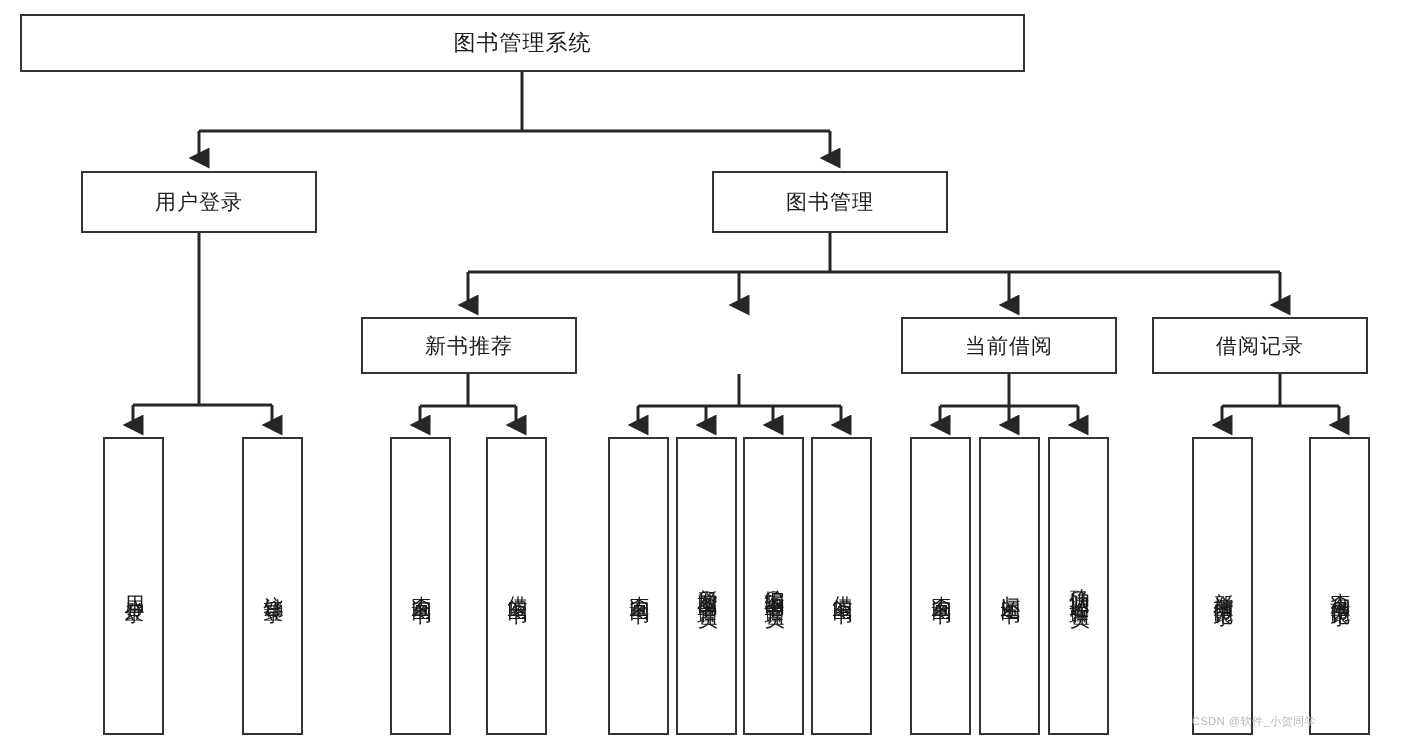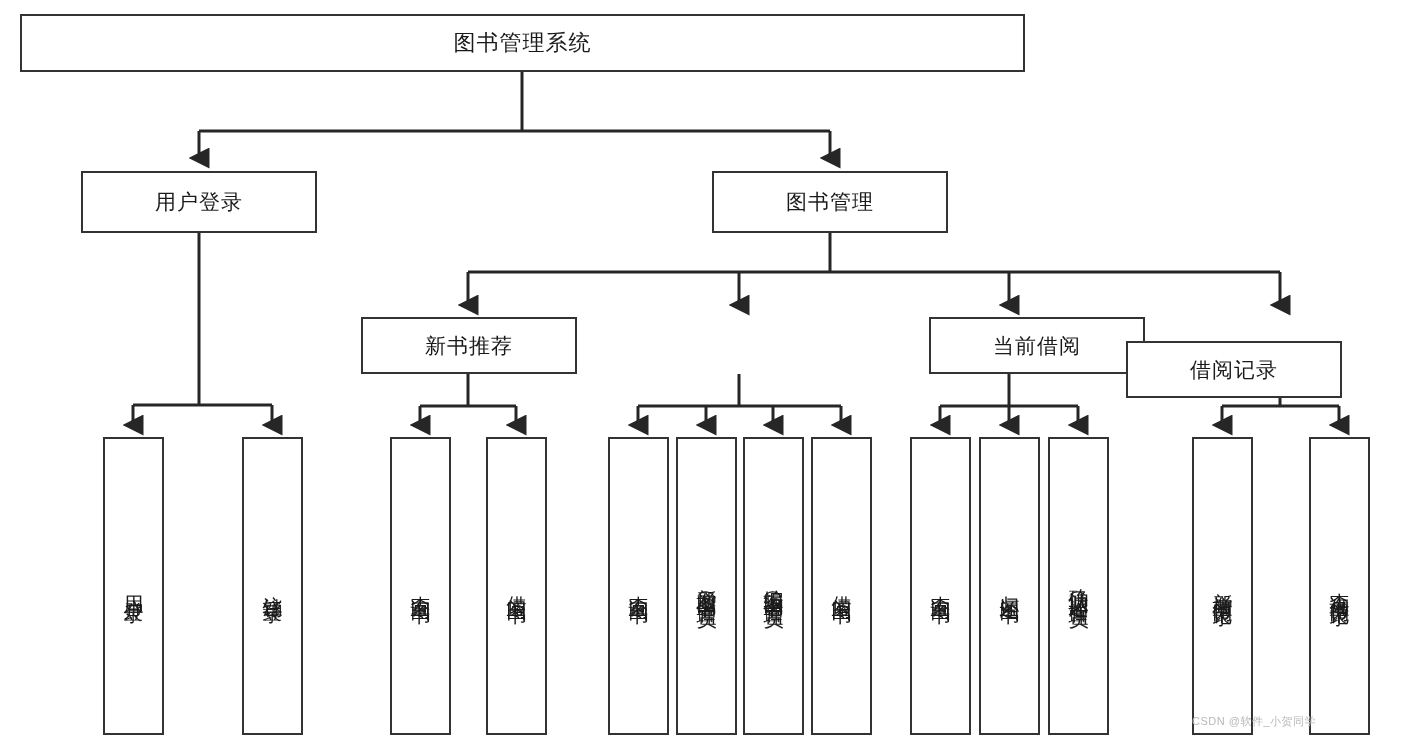--- a/index.html
+++ b/index.html
@@ -18,20 +18,21 @@
     position: relative;
     width: 1405px;
     height: 747px;
     background: #ffffff;
   }
   .layer {
     position: absolute;
     top: 0; left: 0;
     width: 1405px;
     height: 747px;
+    font-family: Liberation Mono, monospace;
   }
   .node {
     position: absolute;
     box-sizing: border-box;
     background: #ffffff;
     border: 2px solid #333333;
     display: flex;
     align-items: center;
     justify-content: center;
     color: #1a1a1a;
@@ -128,22 +129,22 @@
   </svg>
 
   <div class="layer">
 
     <div class="node horiz root" style="left:20px; top:14px; width:1005px; height:58px;">图书管理系统</div>
 
     <div class="node horiz" style="left:81px; top:171px; width:236px; height:62px;">用户登录</div>
     <div class="node horiz" style="left:361px; top:317px; width:216px; height:57px;">新书推荐</div>
 
     <div class="node horiz" style="left:712px; top:171px; width:236px; height:62px;">图书管理</div>
-    <div class="node horiz" style="left:929px; top:317px; width:216px; height:57px;">当前借阅</div>
-    <div class="node horiz" style="left:1126px; top:317px; width:216px; height:57px;margin-top:24px;">借阅记录</div>
+    <div class="node horiz" style="left:901px; top:317px; width:216px; height:57px;">当前借阅</div>
+    <div class="node horiz" style="left:1152px; top:317px; width:216px; height:57px;">借阅记录</div>
 
     <div class="node vert" style="left:103px; top:437px; width:61px; height:298px;">用户登录</div>
     <div class="node vert" style="left:242px; top:437px; width:61px; height:298px;">注销登录</div>
 
     <div class="node vert" style="left:390px; top:437px; width:61px; height:298px;">查询图书</div>
     <div class="node vert" style="left:486px; top:437px; width:61px; height:298px;">借阅图书</div>
 
     <div class="node vert" style="left:608px; top:437px; width:61px; height:298px;">查询图书</div>
     <div class="node vert" style="left:676px; top:437px; width:61px; height:298px;">新增图书（管理员）</div>
     <div class="node vert" style="left:743px; top:437px; width:61px; height:298px;">编辑图书（管理员）</div>

